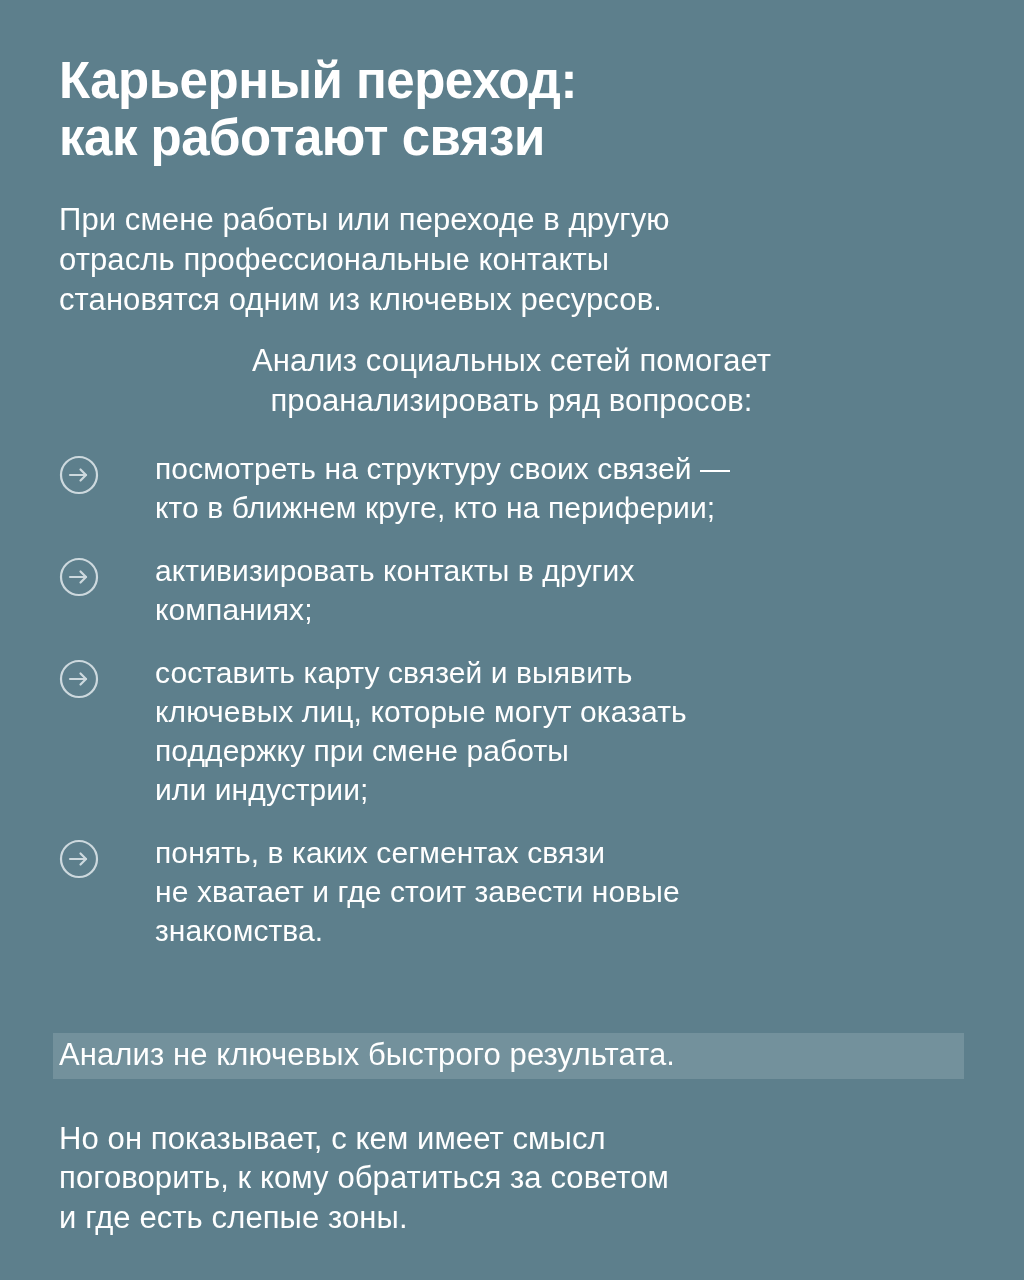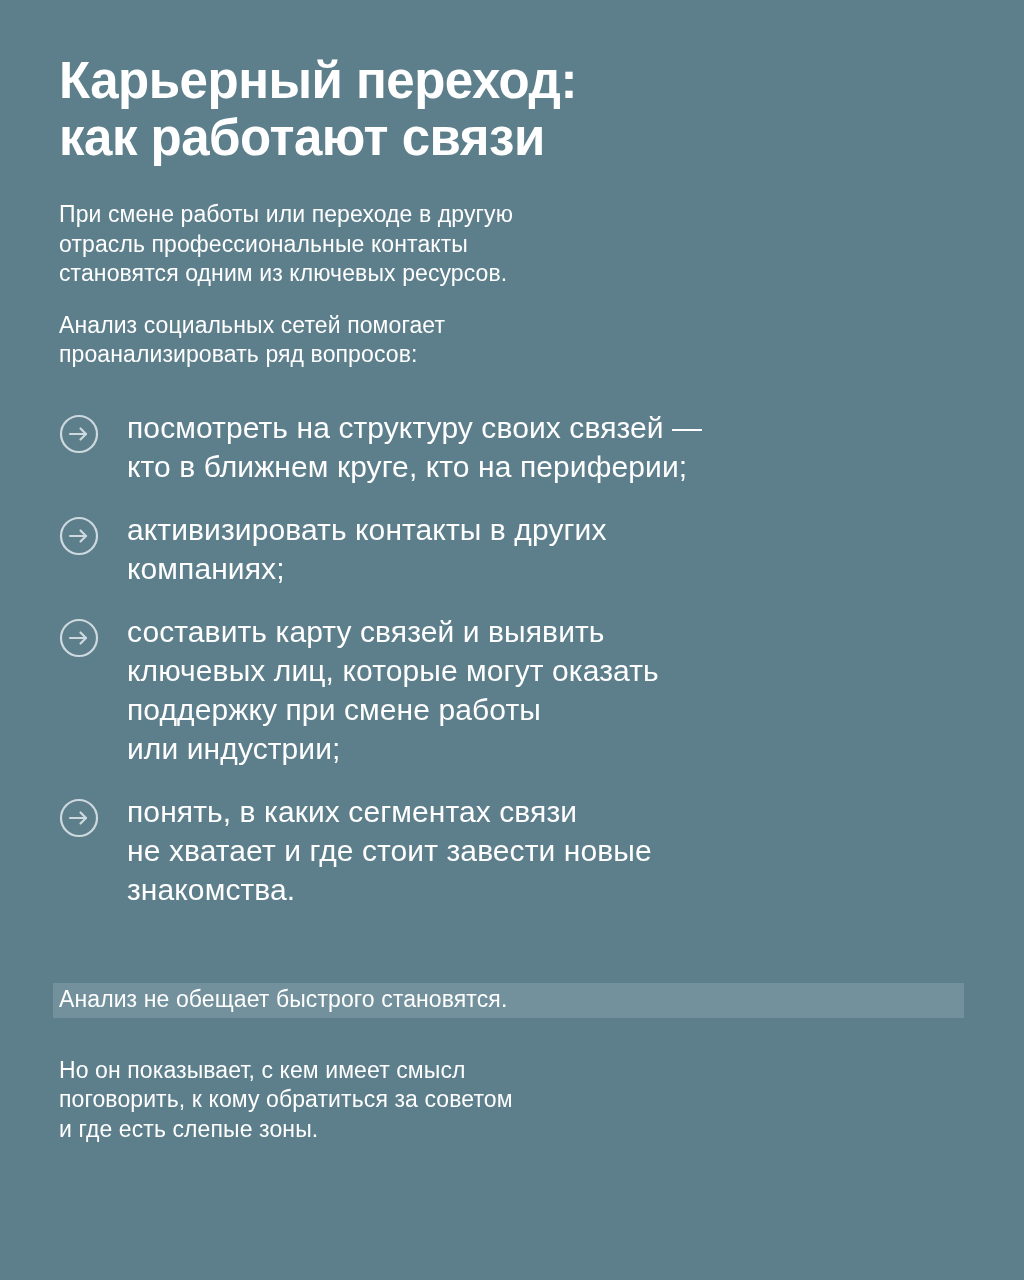--- a/index.html
+++ b/index.html
@@ -24,39 +24,41 @@
   }
   .title {
     font-size: 51px;
     line-height: 1.12;
     font-weight: 700;
     letter-spacing: -0.5px;
     margin: 0 0 34px 0;
     white-space: pre-line;
   }
   .para {
-    font-size: 23px;
+    font-size: 31px;
     line-height: 1.28;
     font-weight: 400;
     margin: 0 0 22px 0;
     white-space: pre-line;
     letter-spacing: 0.1px;
   }
   .lead {
-    margin-bottom: 35px;
+    margin-bottom: 24px;
+    text-align: center;
   }
   .bullets {
     margin: 4px 0 10px 0;
     padding: 0;
     list-style: none;
   }
   .bullet {
     display: flex;
     align-items: flex-start;
     margin-bottom: 24px;
+    gap: 28px;
   }
   .bullet-icon {
     flex: 0 0 auto;
     width: 40px;
     height: 40px;
     margin-top: 6px;
     margin-right: 28px;
   }
   .bullet-icon svg {
     display: block;
@@ -144,21 +146,21 @@
         </svg>
       </span>
       <span class="bullet-text">понять, в каких сегментах связи
 не хватает и где стоит завести новые
 знакомства.</span>
     </li>
   </ul>
 
   <div class="closing">
     <p class="para">
-      <span class="hl nowrap-line">Анализ не обещает быстрого становятся.</span>
-      <span class="nowrap-line" style="white-space:pre-line;margin-top:8px;">Но он показывает, с кем имеет смысл
+      <span class="hl nowrap-line">Анализ не ключевых быстрого результата.</span>
+      <span class="nowrap-line" style="white-space:pre-line;">Но он показывает, с кем имеет смысл
 поговорить, к кому обратиться за советом
 и где есть слепые зоны.</span>
     </p>
 
   </div>
 
 </div>
 
 </body></html>

